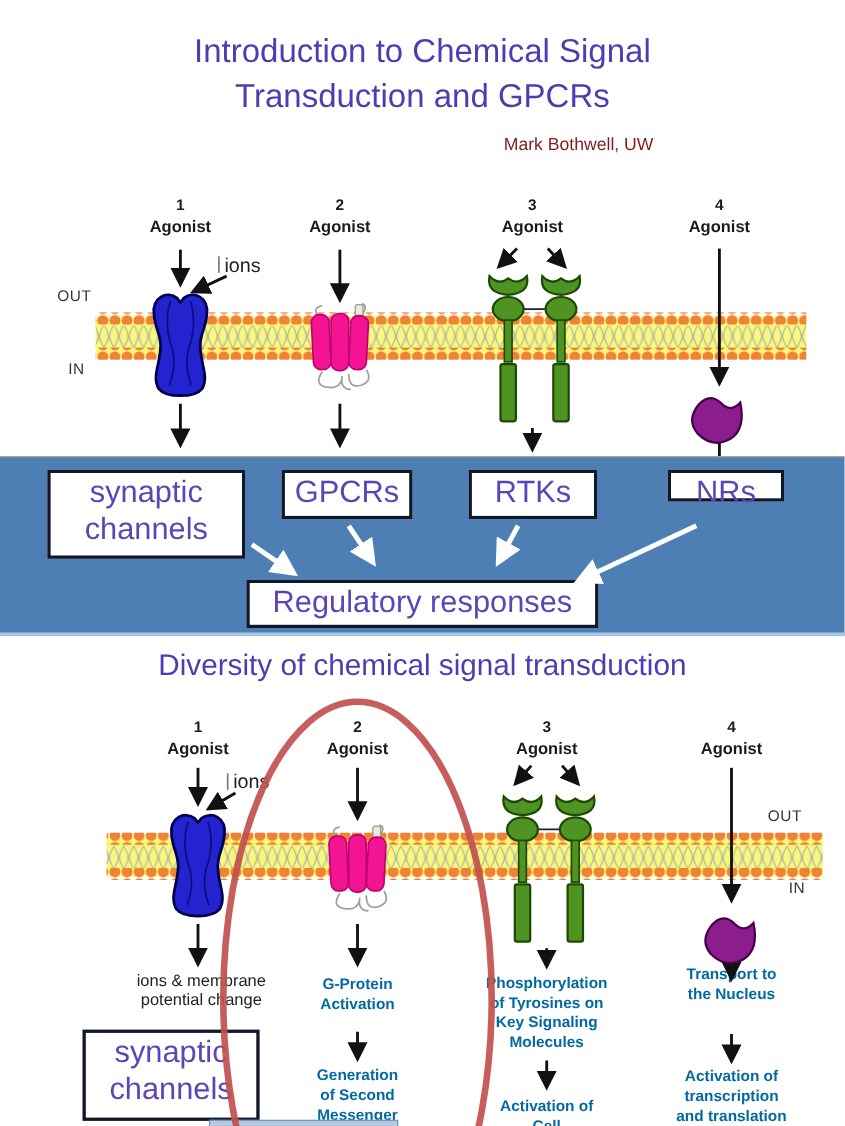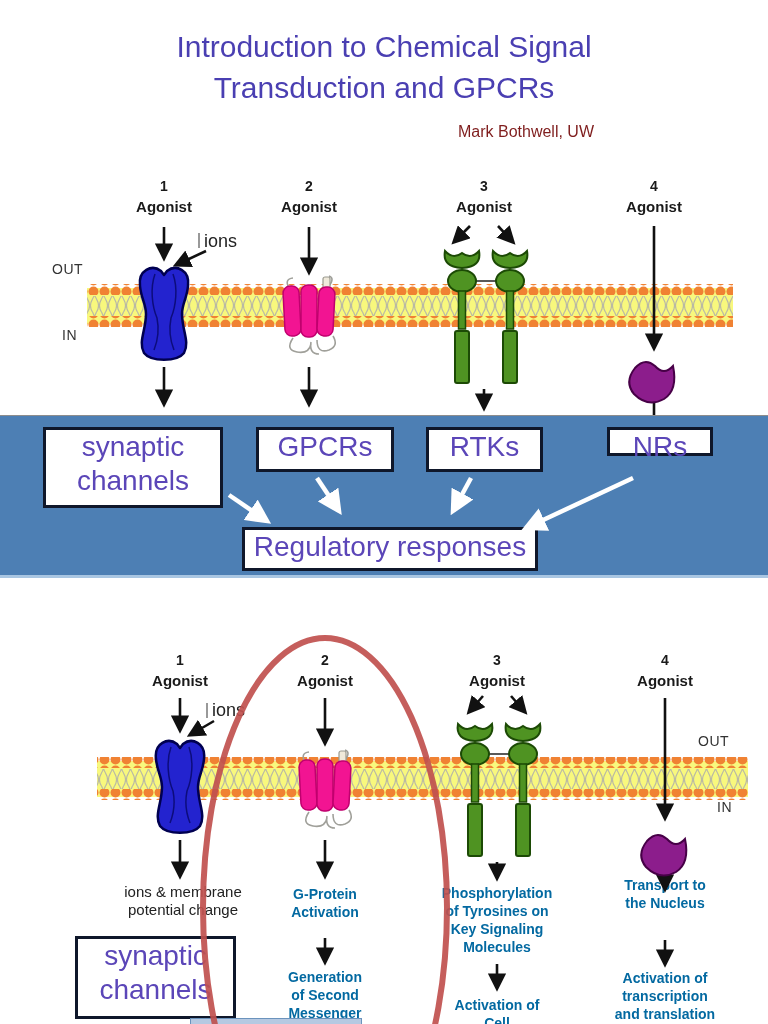--- a/index.html
+++ b/index.html
@@ -134,49 +134,50 @@
 
     <div class="ionslbl" style="left:204px;top:231px">ions</div>
     <div class="memlabel" style="left:52px;top:261px">OUT</div>
     <div class="memlabel" style="left:62px;top:327px">IN</div>
   </div>
 
   <div id="band">
     <div class="catbox" style="left:43px;top:11px;width:180px;height:81px">
       <span>synaptic channels</span>
     </div>
-    <div class="catbox" style="left:256px;top:11px;width:138px;height:45px">
+    <div class="catbox" style="left:256px;top:11px;width:119px;height:45px">
       <span>GPCRs</span>
     </div>
     <div class="catbox" style="left:426px;top:11px;width:117px;height:45px">
       <span>RTKs</span>
     </div>
     <div class="catbox" style="left:607px;top:11px;width:106px;height:29px">
       <span>NRs</span>
     </div>
-    <div class="catbox" style="left:242px;top:111px;width:296px;height:44px">
+    <div class="catbox" style="left:224px;top:111px;width:320px;height:44px">
       <span>Regulatory responses</span>
     </div>
     <svg class="layer" width="768" height="163" viewBox="0 0 768 163">
       <defs>
         <marker id="mw1" viewBox="0 0 10 10" refX="8" refY="5" markerWidth="5.5" markerHeight="5.5" orient="auto-start-reverse">
           <path d="M0,0 L10,5 L0,10 Z" fill="#fff"></path>
         </marker>
       </defs>
       <g stroke="#fff" stroke-width="4.5" fill="none">
         <line x1="229" y1="79" x2="267" y2="105" marker-end="url(#mw1)"></line>
         <line x1="317" y1="62" x2="339" y2="95" marker-end="url(#mw1)"></line>
         <line x1="471" y1="62" x2="453" y2="95" marker-end="url(#mw1)"></line>
         <line x1="633" y1="62" x2="526" y2="112" marker-end="url(#mw1)"></line>
       </g>
     </svg>
   </div>
 
   <div class="abs" style="left:0;top:578px;width:768px;height:446px;overflow:hidden">
 
+    <div id="t2" class="slide-title">Diversity of chemical signal transduction</div>
 
     <div class="colhead" style="left:180px;top:74px">
       <div class="num">1</div>
       <div class="ag">Agonist</div>
     </div>
     <div class="colhead" style="left:325px;top:74px">
       <div class="num">2</div>
       <div class="ag">Agonist</div>
     </div>
     <div class="colhead" style="left:497px;top:74px">

